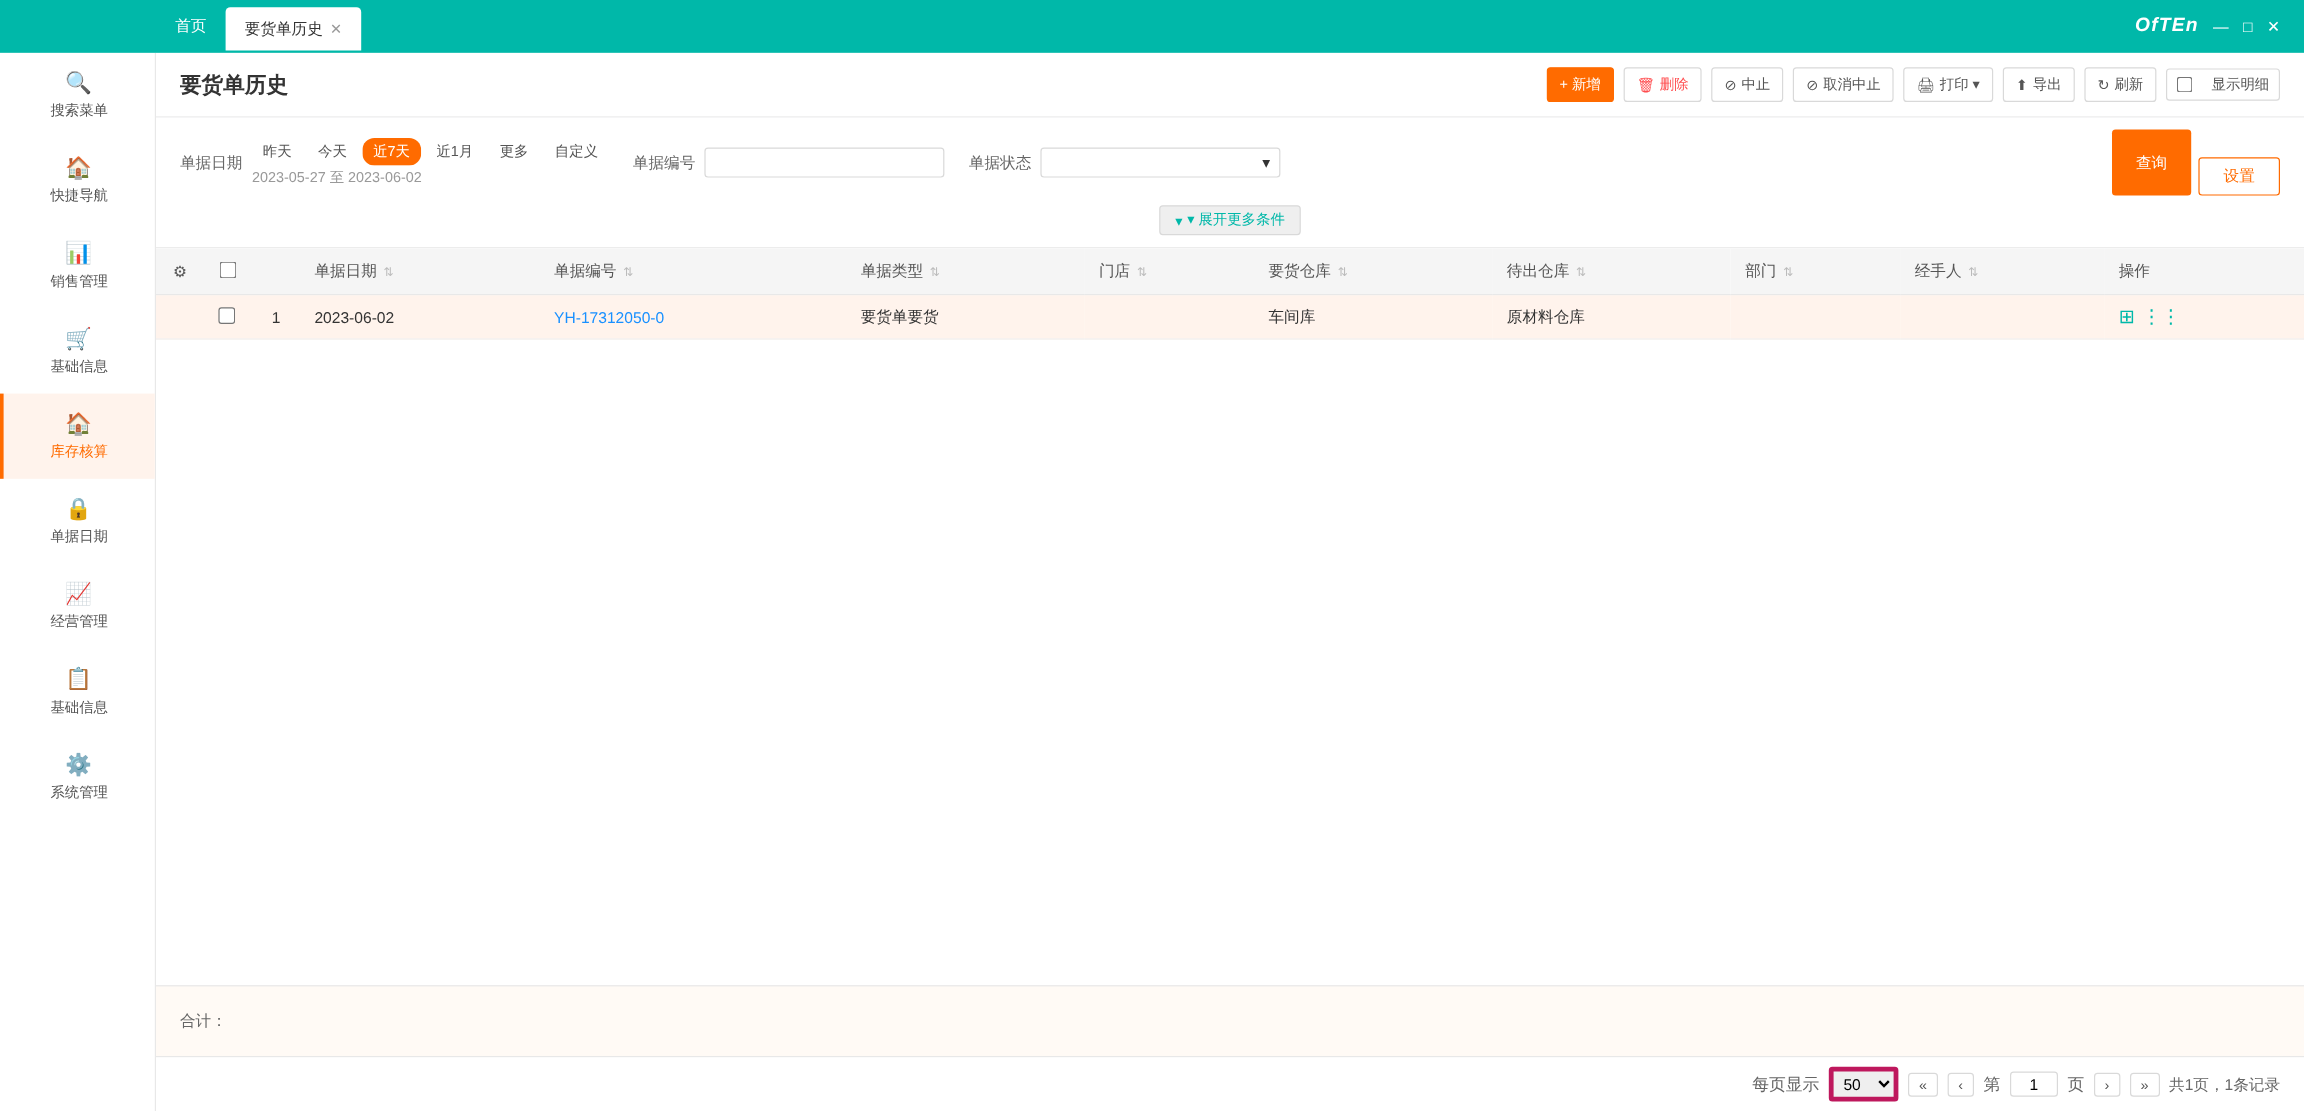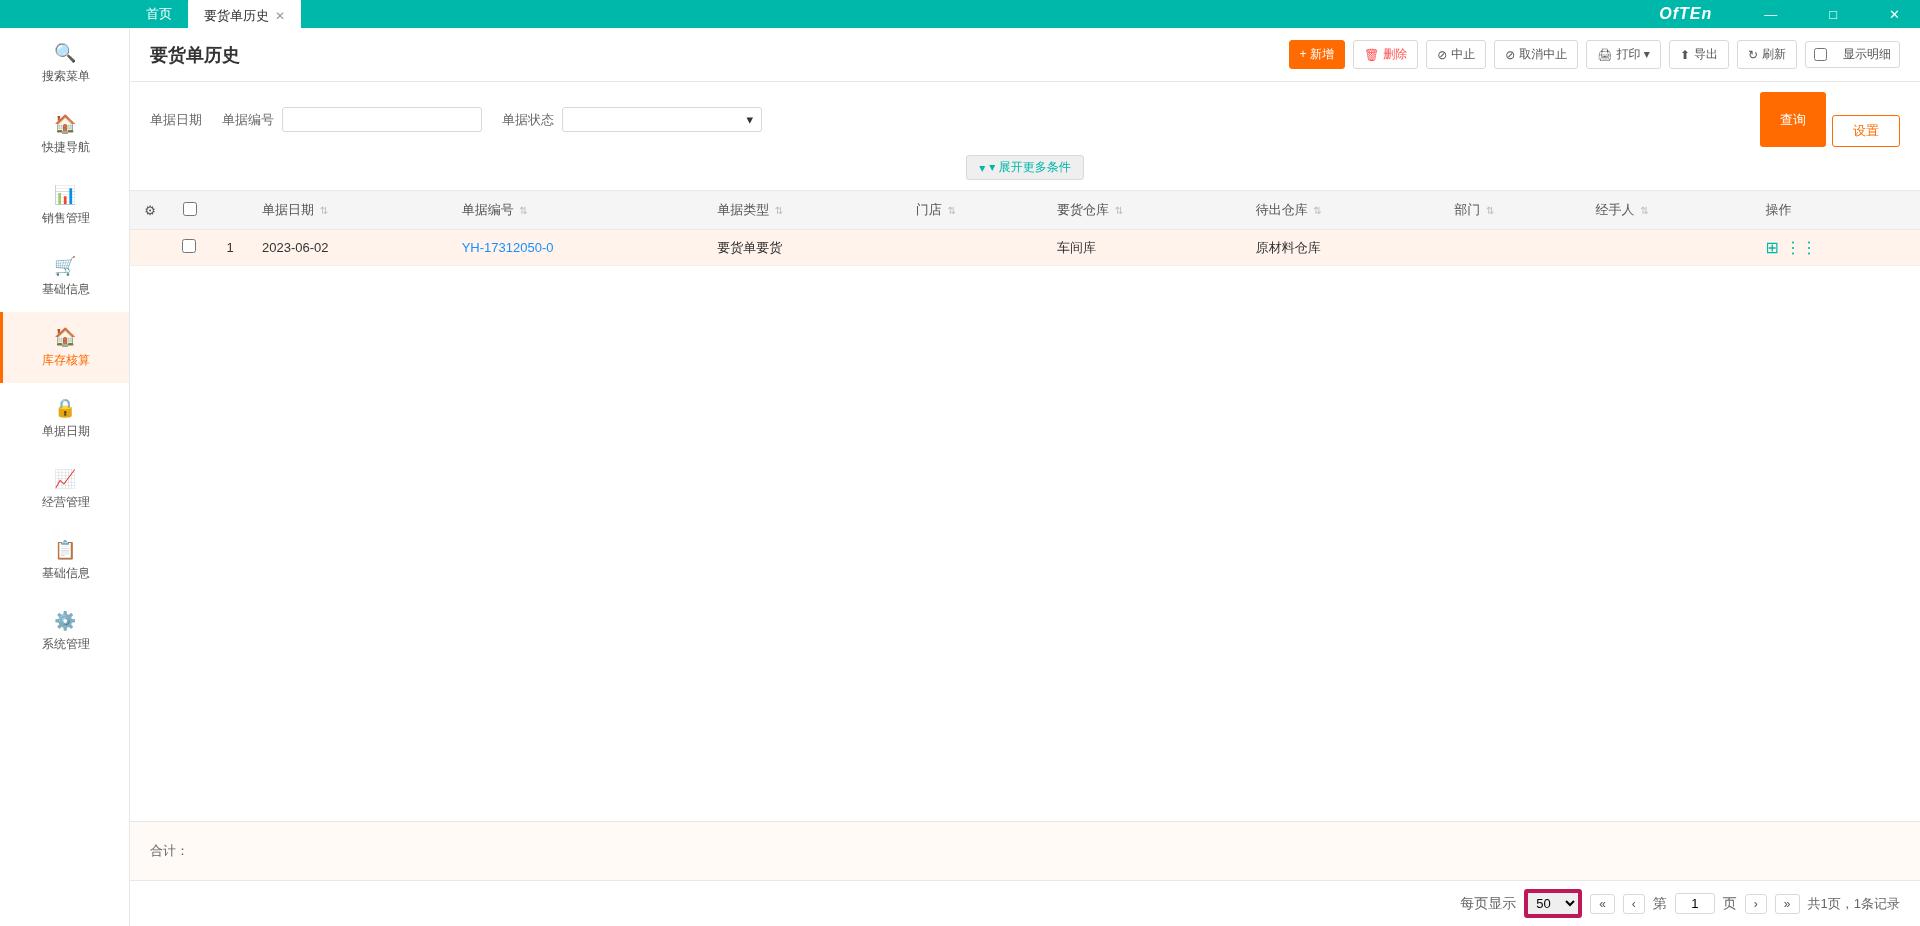--- a/index.html
+++ b/index.html
@@ -1,25 +1,25 @@
 <!DOCTYPE html>
 <html><head>
   <meta charset="utf-8">
   <style>
     * { margin: 0; padding: 0; box-sizing: border-box; }
     body { font-family: "Microsoft YaHei", "PingFang SC", sans-serif; font-size: 13px; background: #f0f2f5; color: #333; width: 1920px; height: 926px; overflow: hidden; display: flex; flex-direction: column; }
 
     
-    .top-bar { height: 28px; background: #00b8a9; display: flex; align-items: center; padding: 0 0 0 130px; position: relative; flex-shrink: 0; }
+    .top-bar { height: 44px; background: #00b8a9; display: flex; align-items: center; padding: 0 0 0 130px; position: relative; flex-shrink: 0; }
     .tab-item { height: 40px; display: flex; align-items: center; padding: 0 16px; color: #fff; font-size: 13px; cursor: pointer; position: relative; }
     .tab-item.home { background: transparent; }
     .tab-item.active { background: #fff; color: #333; border-radius: 4px 4px 0 0; margin-top: 4px; height: 36px; }
     .tab-close { margin-left: 6px; font-size: 12px; color: #999; cursor: pointer; }
     .top-right { margin-left: auto; display: flex; align-items: center; gap: 12px; padding-right: 20px; color: #fff; font-size: 13px; }
-    .top-right span { cursor: pointer; margin-left: 40px; }
+    .top-right span { cursor: pointer; }
 
     
     .main-layout { display: flex; flex: 1; overflow: hidden; }
 
     
     .sidebar { width: 130px; background: #fff; border-right: 1px solid #e8e8e8; display: flex; flex-direction: column; flex-shrink: 0; }
     .sidebar-item { display: flex; flex-direction: column; align-items: center; justify-content: center; padding: 14px 0; cursor: pointer; color: #555; font-size: 12px; gap: 4px; border-left: 3px solid transparent; }
     .sidebar-item.active { background: #fff3ec; color: #ff6b00; border-left-color: #ff6b00; }
     .sidebar-icon { font-size: 18px; }
 
@@ -178,20 +178,31 @@
           <span> 显示明细</span>
         </button>
       </div>
     </div>
 
     <div class="filter-section">
       <div class="filter-row">
 
         <div class="filter-item">
           <span class="filter-label">单据日期</span>
+          <div style="display:flex; flex-direction:column;">
+            <div class="filter-dates">
+              <span class="date-btn">昨天</span>
+              <span class="date-btn">今天</span>
+              <span class="date-btn active">近7天</span>
+              <span class="date-btn">近1月</span>
+              <span class="date-btn">更多</span>
+              <span class="date-btn">自定义</span>
+            </div>
+            <div class="date-range">2023-05-27 至 2023-06-02</div>
+          </div>
         </div>
 
         <div class="filter-item">
           <span class="filter-label">单据编号</span>
           <input type="text" class="filter-input" style="">
         </div>
 
         <div class="filter-item">
           <span class="filter-label">单据状态</span>
           <div class="filter-select" style="position:relative;">

